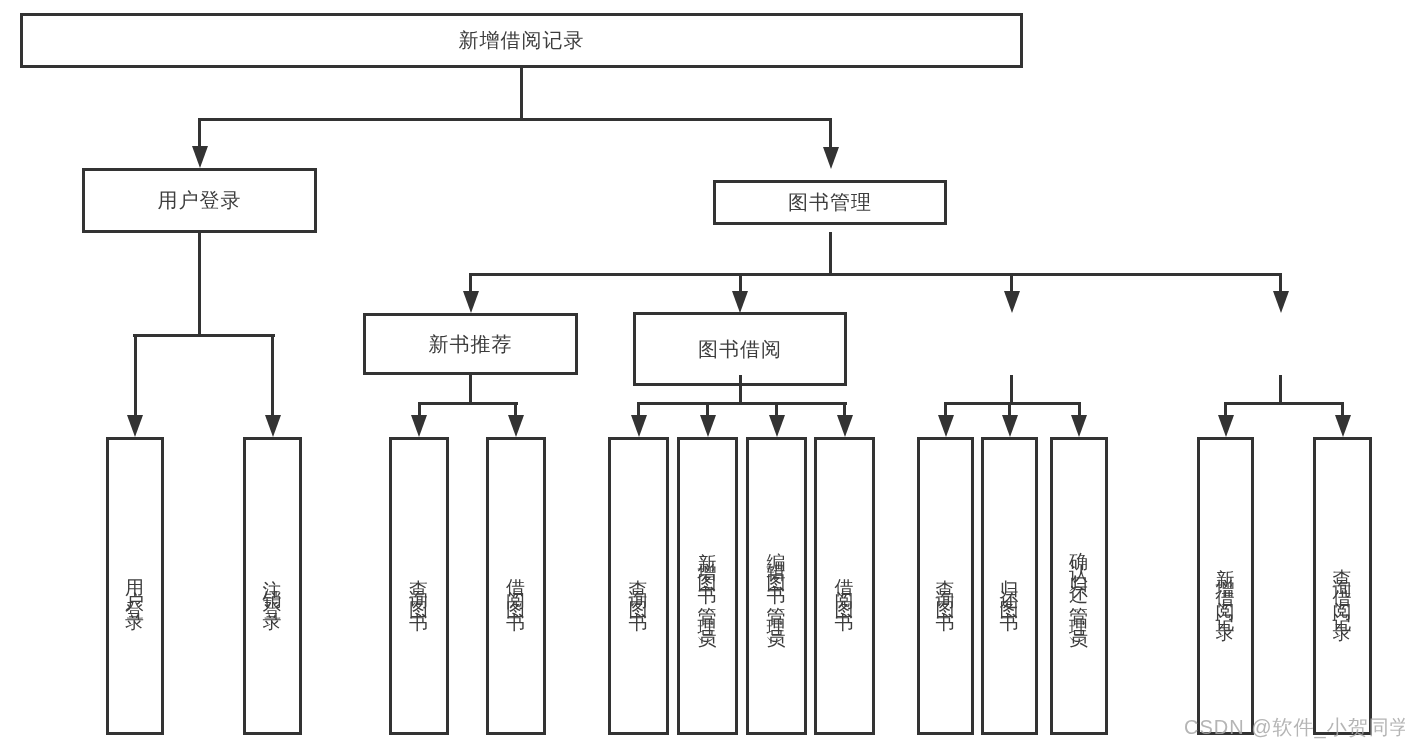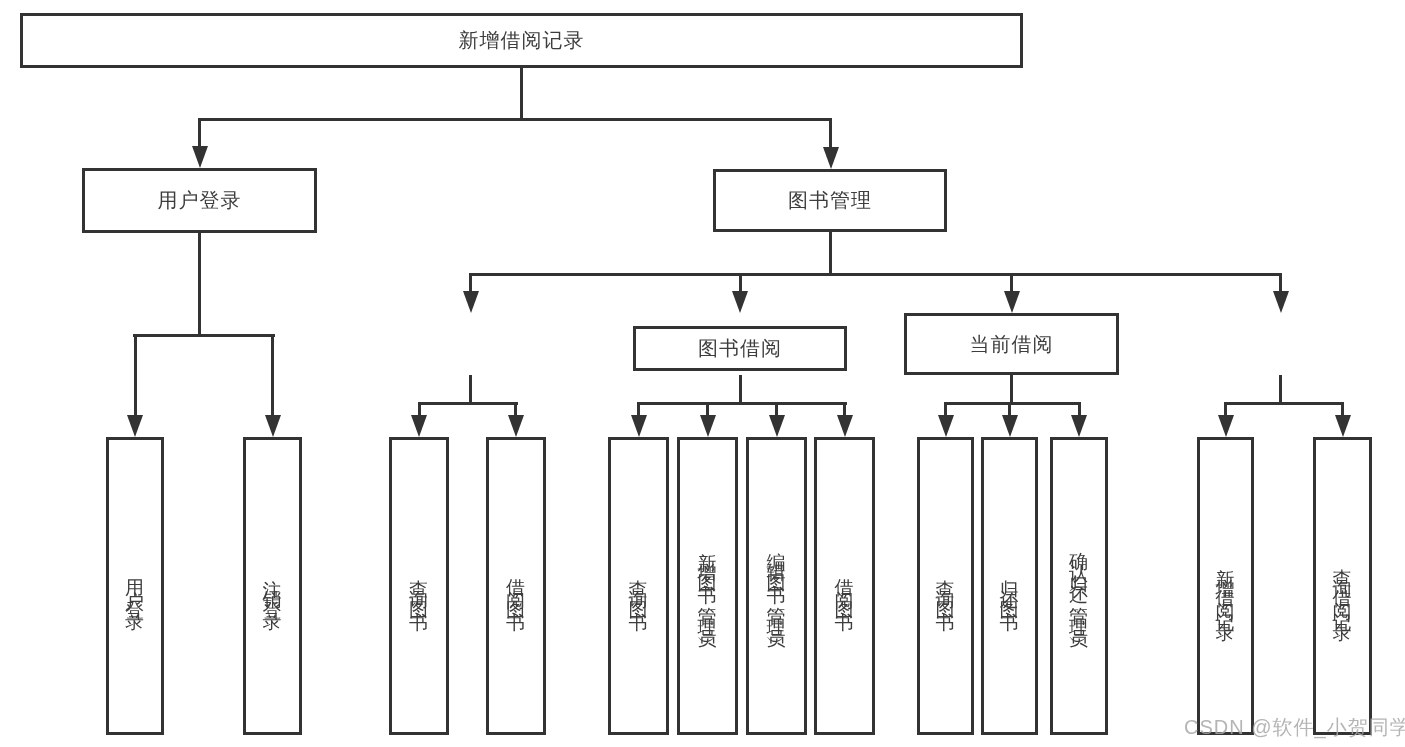--- a/index.html
+++ b/index.html
@@ -39,21 +39,21 @@
   <div class="line" style="left:520px;top:68px;width:3px;height:50px"></div>
   <div class="line" style="left:198px;top:118px;width:634px;height:3px"></div>
   <div class="line" style="left:198px;top:118px;width:3px;height:30px"></div>
   <div class="ah" style="left:192px;top:146px"></div>
   <div class="line" style="left:829px;top:118px;width:3px;height:31px"></div>
   <div class="ah" style="left:823px;top:147px"></div>
 
   <div class="node" style="left:82px;top:168px;width:235px;height:65px">
     <span class="hlabel">用户登录</span>
   </div>
-  <div class="node" style="left:713px;top:169px;width:234px;height:63px">
+  <div class="node" style="left:713px;top:180px;width:234px;height:45px">
     <span class="hlabel">图书管理</span>
   </div>
 
   <div class="line" style="left:198px;top:233px;width:3px;height:104px"></div>
   <div class="line" style="left:133px;top:334px;width:142px;height:3px"></div>
   <div class="line" style="left:134px;top:334px;width:3px;height:81px"></div>
   <div class="ah" style="left:127px;top:415px"></div>
   <div class="line" style="left:271px;top:334px;width:3px;height:81px"></div>
   <div class="ah" style="left:265px;top:415px"></div>
 
@@ -61,25 +61,25 @@
   <div class="line" style="left:469px;top:273px;width:813px;height:3px"></div>
   <div class="line" style="left:469px;top:273px;width:3px;height:20px"></div>
   <div class="ah" style="left:463px;top:291px"></div>
   <div class="line" style="left:739px;top:273px;width:3px;height:20px"></div>
   <div class="ah" style="left:732px;top:291px"></div>
   <div class="line" style="left:1010px;top:273px;width:3px;height:20px"></div>
   <div class="ah" style="left:1004px;top:291px"></div>
   <div class="line" style="left:1279px;top:273px;width:3px;height:20px"></div>
   <div class="ah" style="left:1273px;top:291px"></div>
 
-  <div class="node" style="left:633px;top:326px;width:214px;height:45px">
+  <div class="node" style="left:363px;top:313px;width:215px;height:62px">
+    <span class="hlabel">新书推荐</span>
+  </div>
+  <div class="node" style="left:633px;top:312px;width:214px;height:74px">
     <span class="hlabel">图书借阅</span>
-  </div>
-  <div class="node" style="left:904px;top:313px;width:215px;height:62px">
-    <span class="hlabel">当前借阅</span>
   </div>
 
   <div class="line" style="left:469px;top:375px;width:3px;height:30px"></div>
   <div class="line" style="left:418px;top:402px;width:100px;height:3px"></div>
   <div class="line" style="left:418px;top:402px;width:3px;height:14px"></div>
   <div class="ah" style="left:411px;top:415px"></div>
   <div class="line" style="left:514px;top:402px;width:3px;height:14px"></div>
   <div class="ah" style="left:508px;top:415px"></div>
 
   <div class="line" style="left:739px;top:375px;width:3px;height:30px"></div>

